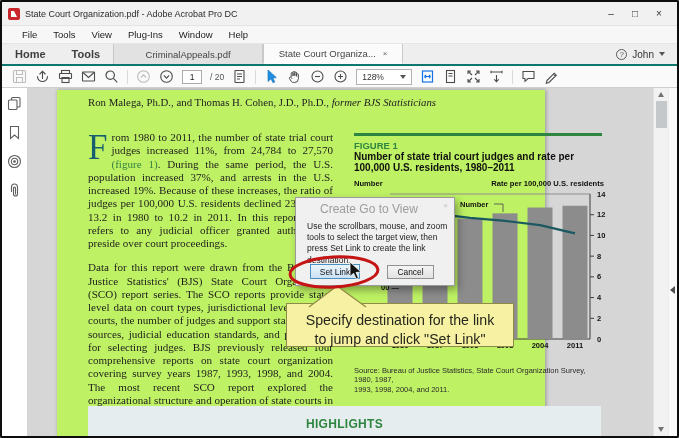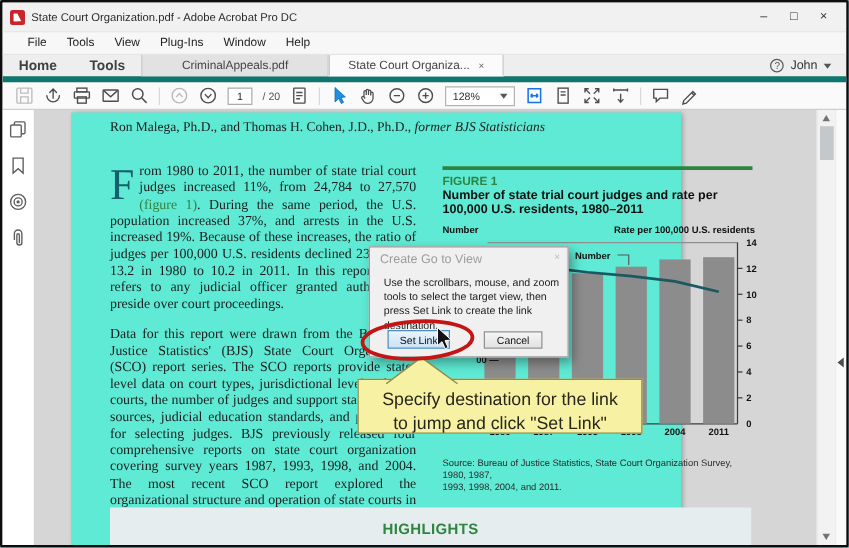--- a/index.html
+++ b/index.html
@@ -13,21 +13,21 @@
   .app-icon .tri{position:absolute;left:3px;top:3px;width:0;height:0;border-left:3px solid #fff;border-right:3px solid transparent;border-bottom:6px solid #fff;border-top:0}
   .win-title{font-size:9px;color:#2b2b2b}
   .win-controls{margin-left:auto;display:flex}
   .win-btn{width:24px;text-align:center;font-size:10px;color:#333;line-height:20px;cursor:default}
 
   
   .menubar{height:18px;background:#f7f7f7;border-bottom:1px solid #e5e5e5;display:flex;align-items:center;padding-left:12px}
   .menu-item{font-size:9.5px;color:#222;padding:0 8px}
 
   
-  .tabbar{height:22px;background:#eeeeee;display:flex;align-items:stretch;border-bottom:5px solid #0f766e}
+  .tabbar{height:22px;background:#eeeeee;display:flex;align-items:stretch;border-bottom:2px solid #0f766e}
   .apptab{font-size:11px;font-weight:bold;color:#3f3f3f;padding:0 13px;display:flex;align-items:center}
   .doctab{width:150px;display:flex;align-items:center;justify-content:center;font-size:9.5px;color:#444;background:#e2e2e2;border-left:1px solid #c9c9c9;border-right:1px solid #c9c9c9}
   .doctab.active{background:#fbfbfb;width:140px;border-bottom:1px solid #fbfbfb}
   .tab-close{margin-left:7px;font-size:8px;color:#666}
   .account{margin-left:auto;display:flex;align-items:center;gap:5px;padding-right:12px}
   .help-circle{width:11px;height:11px;border:1px solid #5a5a5a;border-radius:50%;font-size:8px;color:#5a5a5a;text-align:center;line-height:10px}
   .account-name{font-size:10px;color:#333}
   .caret-down{width:0;height:0;border-left:3px solid transparent;border-right:3px solid transparent;border-top:4px solid #555}
 
   
@@ -35,21 +35,21 @@
   .tbtn{width:15px;height:15px;display:flex;align-items:center;justify-content:center}
   .tsep{width:1px;height:14px;background:#d9d9d9}
   .page-input{width:20px;height:14px;font-size:8.5px;text-align:center;border:1px solid #ababab;background:#fff;color:#222;font-family:"Liberation Sans",sans-serif}
   .page-total{font-size:8.5px;color:#555}
   .zoom-select{height:16px;border:1px solid #b3b3b3;background:#fff;display:flex;align-items:center;gap:16px;padding:0 5px;font-size:8.5px;color:#333}
 
   
   .main{display:flex;height:348px;background:#d6d6d6}
   .sidebar{width:26px;background:#ffffff;border-right:1px solid #d5d5d5;display:flex;flex-direction:column;align-items:center;padding-top:8px;gap:14px}
   .canvas{flex:1;position:relative;overflow:hidden}
-  .page{position:absolute;left:29px;top:2px;width:488px;height:346px;background:#5eead4;box-shadow:1px 0 4px rgba(0,0,0,.3)}
+  .page{position:absolute;left:29px;top:2px;width:488px;height:346px;background:#bef264;box-shadow:1px 0 4px rgba(0,0,0,.3)}
   .vscroll{width:15px;background:#f2f2f2;border-left:1px solid #e2e2e2;position:relative}
   .vthumb{position:absolute;top:13px;left:2px;width:11px;height:27px;background:#c5c8ca}
   .arr-up,.arr-dn{position:absolute;left:4px;width:0;height:0;border-left:3.5px solid transparent;border-right:3.5px solid transparent}
   .arr-up{top:4px;border-bottom:5px solid #737373}
   .arr-dn{bottom:4px;border-top:5px solid #737373}
   .rightstrip{width:9px;background:#fafafa;position:relative;border-left:1px solid #ececec}
   .panel-tab{position:absolute;left:1px;top:198px;width:0;height:0;border-top:4px solid transparent;border-bottom:4px solid transparent;border-right:5px solid #4e4e4e}
 
   
   .author{position:absolute;left:31px;top:6px;font-family:"Liberation Serif",serif;font-size:10.8px;color:#222}
@@ -66,21 +66,21 @@
   .axis-caps{position:absolute;left:0;top:46px;width:250px;display:flex;justify-content:space-between;font-size:7.6px;font-weight:bold;color:#111}
   .fig-chart{position:absolute;left:0;top:57px}
   .fig-chart text{font-family:"Liberation Sans",sans-serif;font-size:7.5px;font-weight:bold;fill:#111}
   .fig-source{position:absolute;left:0;top:233px;width:250px;font-size:7.5px;line-height:9.3px;color:#2a2a2a}
 
   .highlights{position:absolute;left:31px;top:316px;width:513px;height:30px;background:#e6edee;text-align:center;padding-top:8px}
   .highlights span{font-size:12px;font-weight:bold;color:#2e8540;letter-spacing:.3px}
 
   
   .dialog{position:absolute;left:267px;top:109px;width:160px;height:89px;background:#f0f0f0;border:1px solid #9b9b9b;box-shadow:3px 4px 8px rgba(0,0,0,.35);z-index:10}
-  .dlg-title{position:absolute;left:8px;top:4px;font-size:10px;color:#9c9c9c}
+  .dlg-title{position:absolute;left:24px;top:4px;font-size:12px;color:#9c9c9c}
   .dlg-close{position:absolute;right:6px;top:3px;font-size:8px;color:#bdbdbd}
   .dlg-body{position:absolute;left:11px;top:23px;font-size:8.5px;line-height:11.2px;color:#1c1c1c}
   .btn{position:absolute;font-size:8.4px;color:#111;display:flex;align-items:center;justify-content:center;cursor:default}
   .btn-setlink{left:14px;top:66px;width:50px;height:15px;background:linear-gradient(#eaf4fc,#cbe2f5);border:1px solid #4a8fc2}
   .btn-cancel{left:91px;top:67px;width:47px;height:14px;background:linear-gradient(#f5f5f5,#e2e2e2);border:1px solid #929292}
 
   
   .callout{position:absolute;left:258px;top:215px;width:228px;height:44px;background:#f7f2a3;border:1px solid #8f8a45;z-index:11;text-align:center;font-size:14.2px;line-height:19px;color:#26261c;padding-top:7px}
   .callout-tri{position:absolute;left:279px;top:197px;z-index:12}
   .red-ellipse{position:absolute;left:257px;top:162px;z-index:13}

